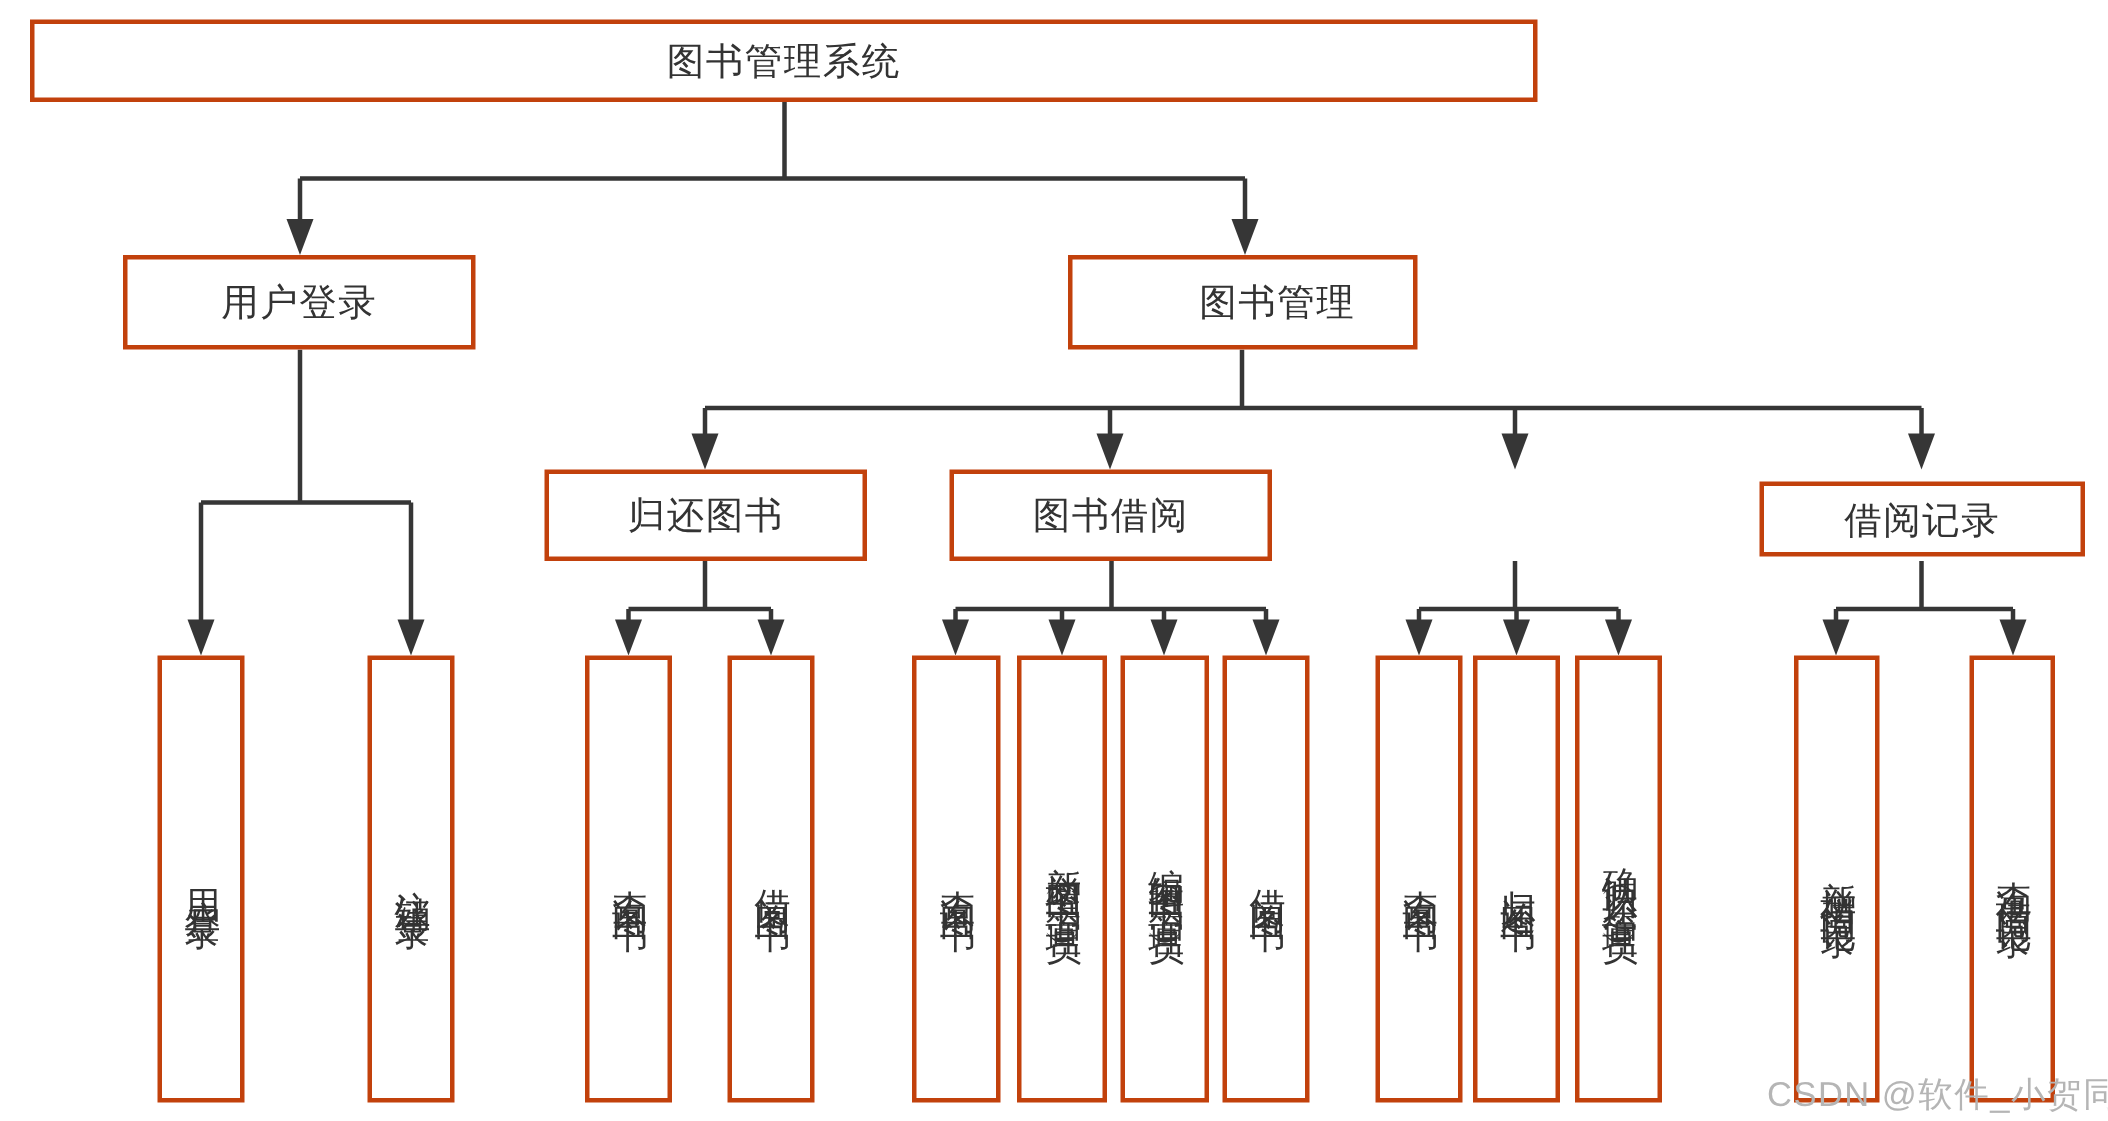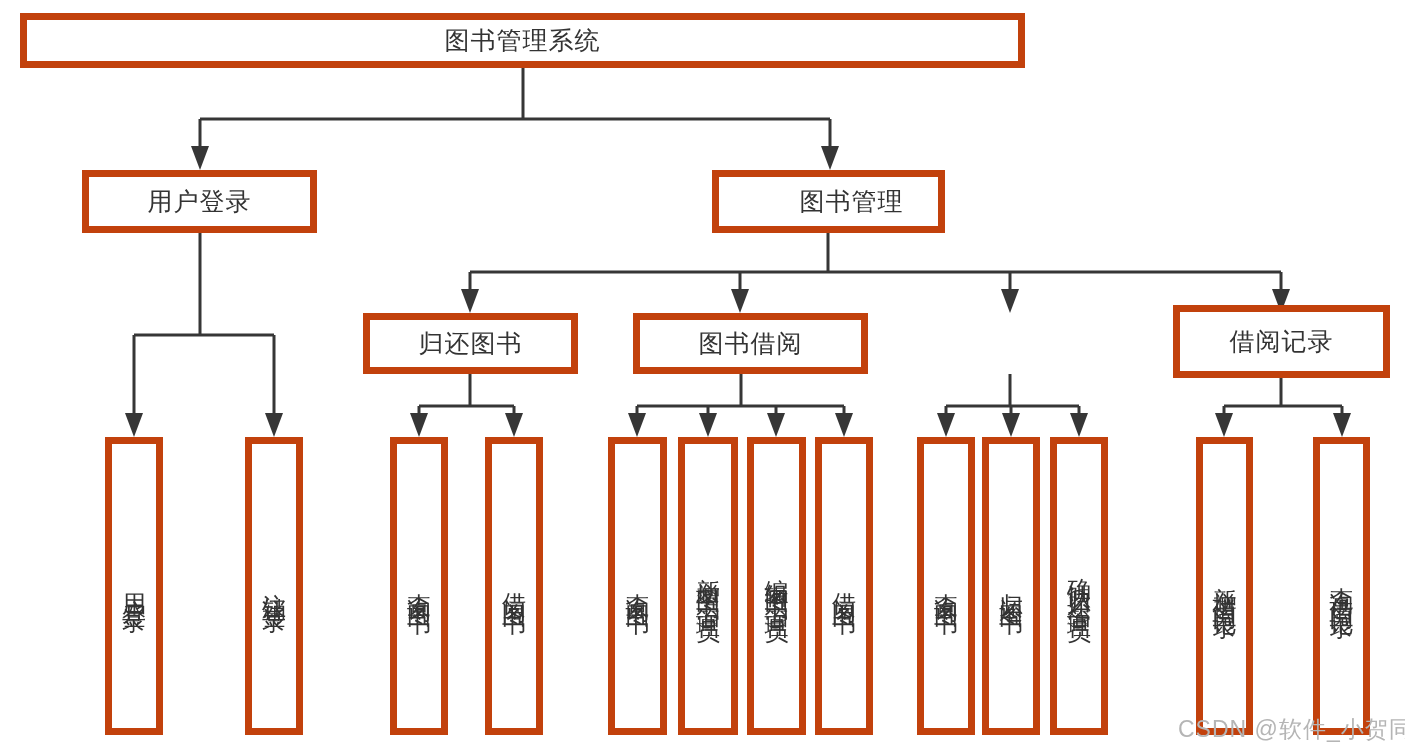--- a/index.html
+++ b/index.html
@@ -26,21 +26,21 @@
     stroke-width: 3;
     fill: none;
   }
   .head {
     fill: #363636;
     stroke: none;
   }
   .node {
     position: absolute;
     box-sizing: border-box;
-    border: 7px solid #c2410c;
+    border: 3px solid #c2410c;
     background: #ffffff;
     color: #333333;
     display: flex;
     align-items: center;
     justify-content: center;
     z-index: 2;
     letter-spacing: 1px;
   }
   .hnode {
     font-size: 25px;
@@ -119,22 +119,22 @@
       <polygon class="head" points="1333,413 1351,413 1342,437"></polygon>
     </g>
   </svg>
 
   <div class="node hnode" style="left:20px; top:13px; width:1005px; height:55px;">图书管理系统</div>
 
   <div class="node hnode" style="left:82px; top:170px; width:235px; height:63px;">用户登录</div>
   <div class="node hnode" style="left:712px; top:170px; width:233px; height:63px;padding-left:46px;">图书管理</div>
 
   <div class="node hnode" style="left:363px; top:313px; width:215px; height:61px;">归还图书</div>
-  <div class="node hnode" style="left:633px; top:313px; width:235px; height:61px;font-family:Liberation Serif, serif;">图书借阅</div>
-  <div class="node hnode" style="left:1173px; top:305px; width:217px; height:73px;">借阅记录</div>
+  <div class="node hnode" style="left:633px; top:313px; width:215px; height:61px;font-family:Liberation Serif, serif;">图书借阅</div>
+  <div class="node hnode" style="left:1173px; top:321px; width:217px; height:50px;">借阅记录</div>
 
   <div class="node leaf" style="left:105px;">用户登录</div>
   <div class="node leaf" style="left:245px;">注销登录</div>
 
   <div class="node leaf" style="left:390px;">查询图书</div>
   <div class="node leaf" style="left:485px;">借阅图书</div>
 
   <div class="node leaf" style="left:608px; width:59px;">查询图书</div>
   <div class="node leaf" style="left:678px; width:60px;">新增图书（管理员）</div>
   <div class="node leaf" style="left:747px; width:59px;">编辑图书（管理员）</div>

